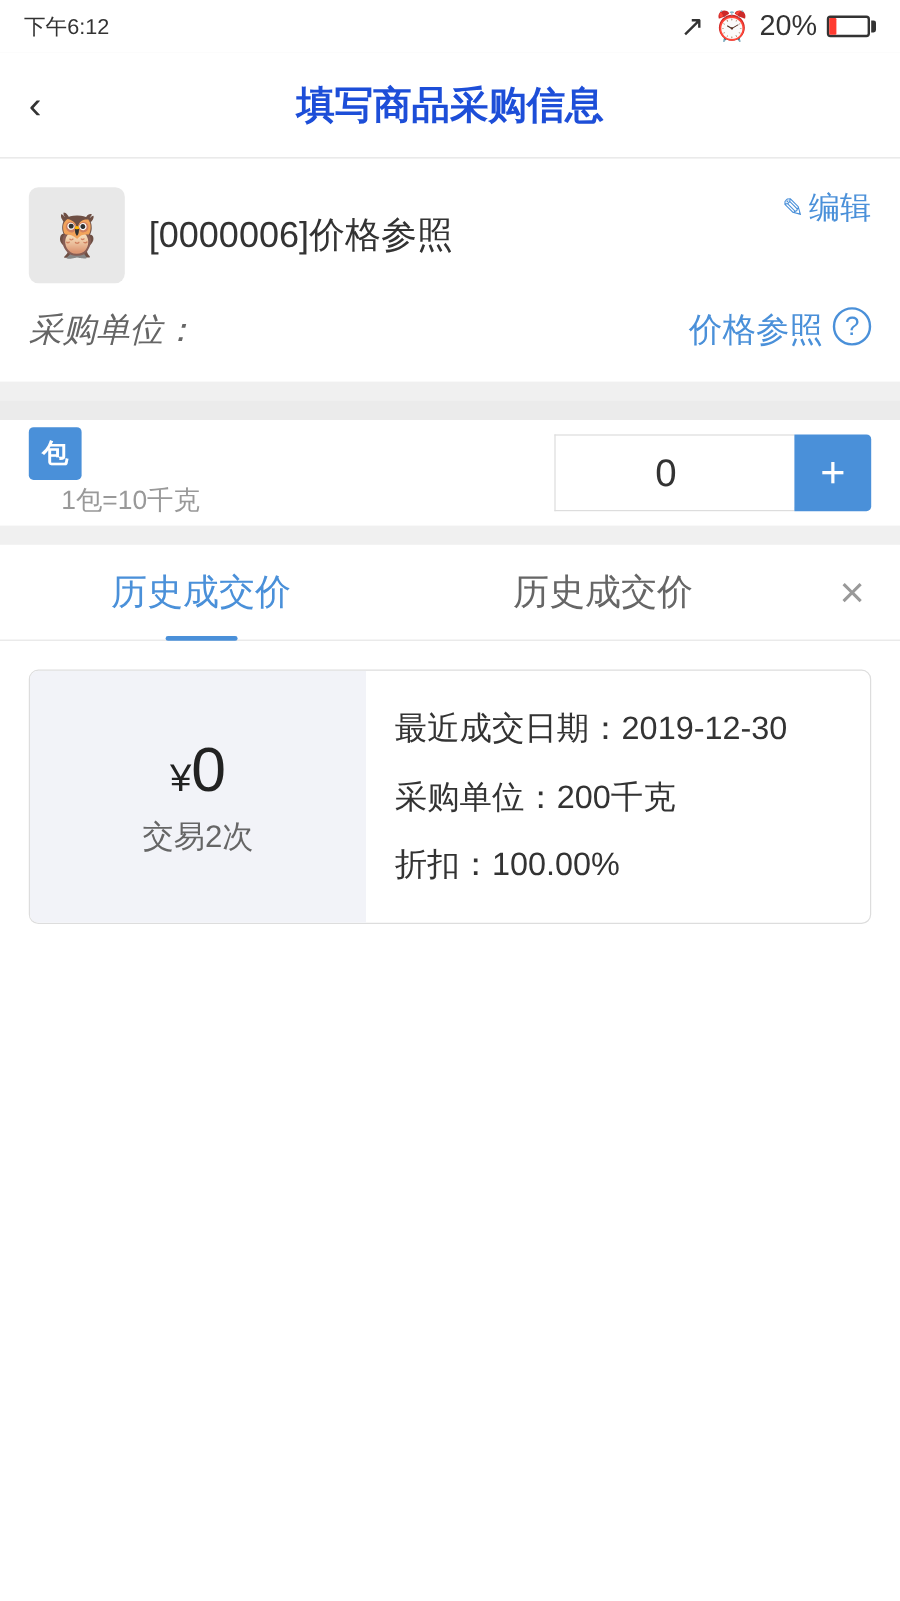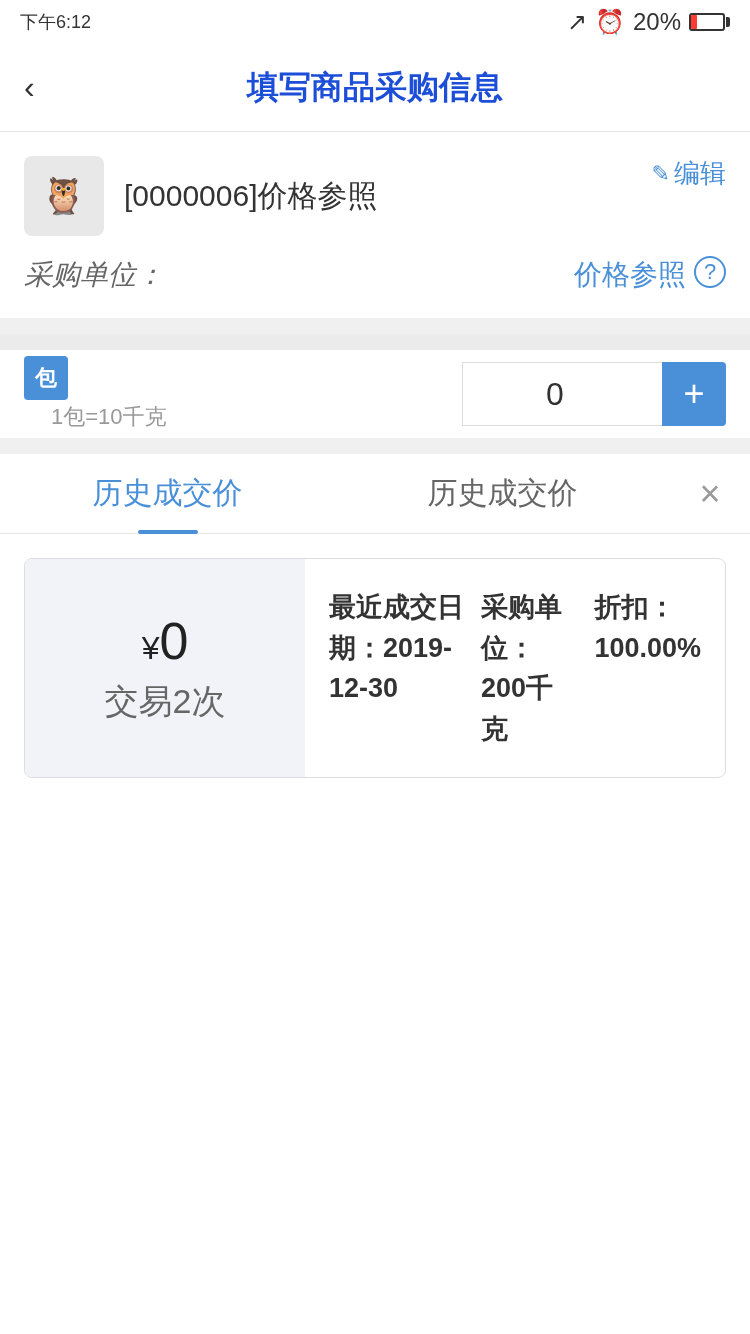--- a/index.html
+++ b/index.html
@@ -334,31 +334,30 @@
     .price-amount {
       font-size: 52px;
       color: #222;
       font-weight: 500;
     }
     .price-currency {
       font-size: 32px;
       font-weight: 400;
     }
     .price-count {
-      font-size: 34px;
+      font-size: 26px;
       color: #666;
       margin-top: 8px;
     }
     .price-card-right {
       flex: 1;
       padding: 28px 24px;
       display: flex;
-      flex-direction: row;
+      flex-direction: column;
       gap: 16px;
-      font-weight: bold;
     }
     .price-detail-row {
       font-size: 27px;
       color: #333;
       line-height: 1.5;
     }
 
     
     .page-rest {
       background: #fff;

